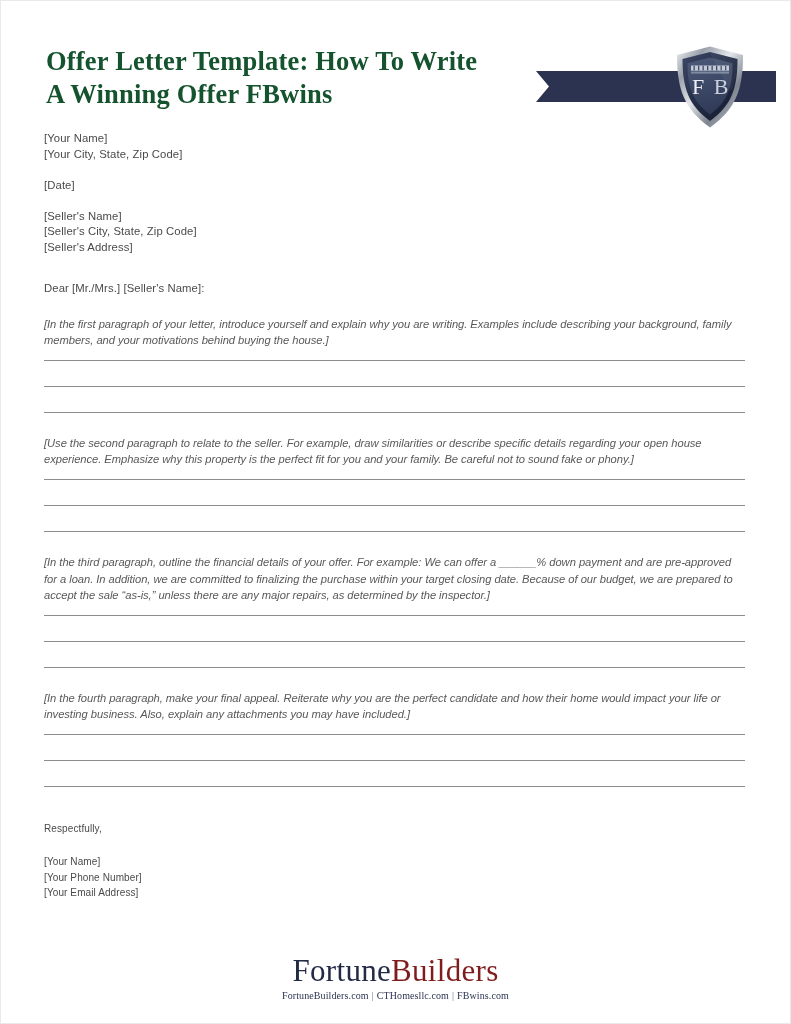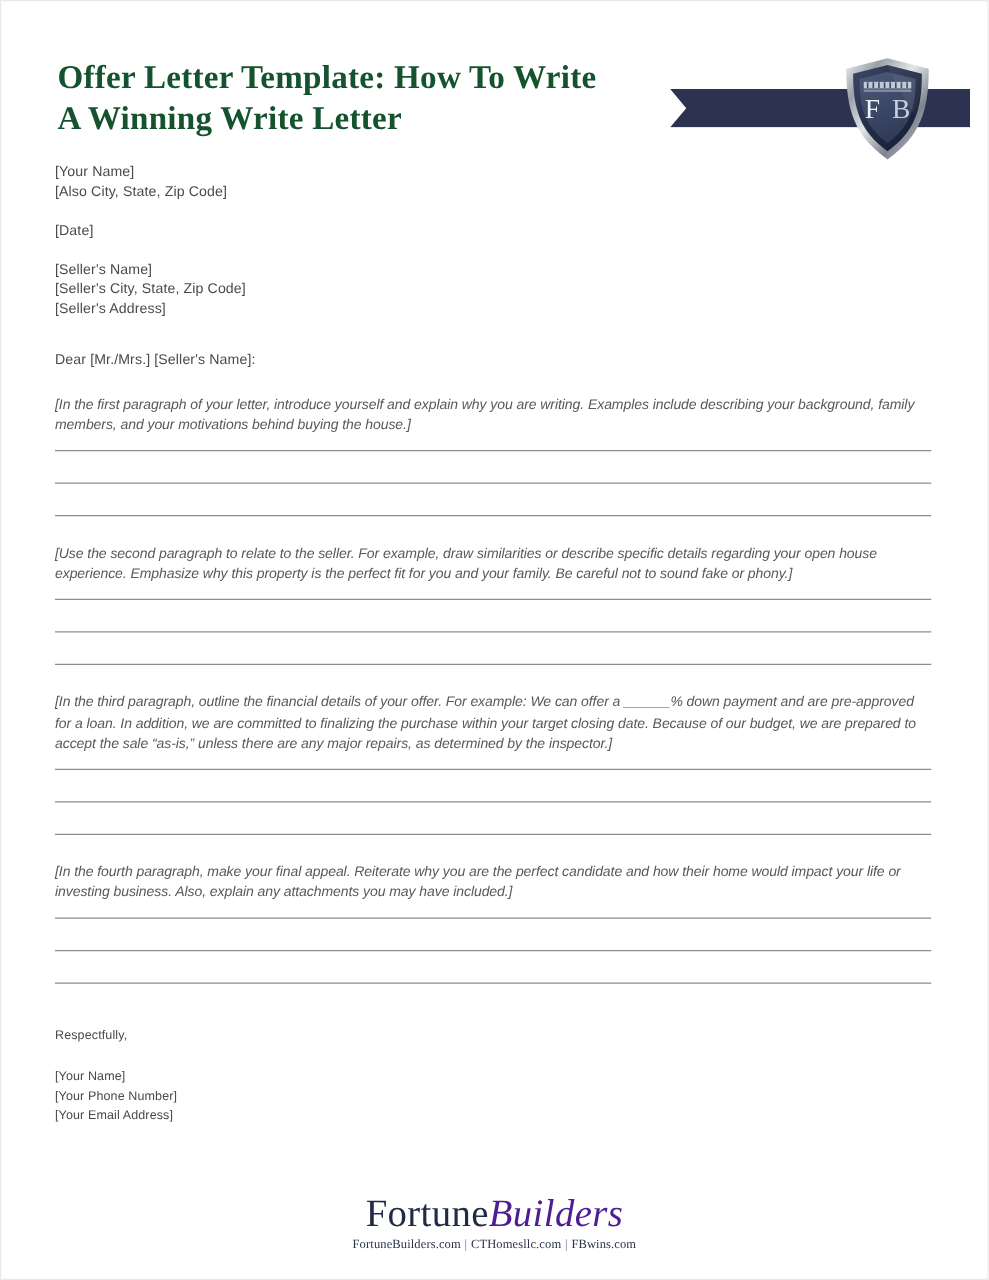--- a/index.html
+++ b/index.html
@@ -129,21 +129,21 @@
     bottom: 22px;
     text-align: center;
   }
   .brand {
     font-family: "Liberation Serif", serif;
     font-size: 31px;
     line-height: 34px;
     letter-spacing: 0.3px;
   }
   .brand .b-fortune { color: #222b45; }
-  .brand .b-builders { color: #4c1d95; font-style: italic; }
+  .brand .b-builders { color: #7f1d1d; }
 
   .urls {
     font-family: "Liberation Serif", serif;
     font-size: 10px;
     color: #2b3350;
     margin-top: 2px;
     letter-spacing: 0.1px;
   }
   .urls .sep {
     color: #6a7290;
@@ -152,21 +152,21 @@
 </style>
 </head>
 <body>
 
 <div class="page">
 
   <div class="header">
 
     <h1 class="title">
       <span>Offer Letter Template: How To Write</span><br>
-      <span>A Winning Write Letter</span>
+      <span>A Winning Offer FBwins</span>
     </h1>
 
     <div class="banner"></div>
 
     <div class="logo-shield">
       <svg viewBox="0 0 72 84" width="72" height="84" aria-hidden="true">
         <defs>
           <linearGradient id="chrome" x1="0" y1="0" x2="1" y2="1">
             <stop offset="0%" stop-color="#f2f3f5"></stop>
             <stop offset="22%" stop-color="#9aa0aa"></stop>
@@ -209,21 +209,21 @@
 
         <path d="M36 7 L63.5 14 C63.5 28 61 38 57 46 C47 30 41 18 36 7 Z" fill="#ffffff" opacity="0.05"></path>
       </svg>
     </div>
   </div>
 
   <div class="content">
 
     <div class="addr-block">
       <div class="addr-line">[Your Name]</div>
-      <div class="addr-line">[Also City, State, Zip Code]</div>
+      <div class="addr-line">[Your City, State, Zip Code]</div>
 
       <div class="gap"></div>
 
       <div class="addr-line">[Date]</div>
 
       <div class="gap"></div>
 
       <div class="addr-line">[Seller's Name]</div>
       <div class="addr-line">[Seller's City, State, Zip Code]</div>
       <div class="addr-line">[Seller's Address]</div>

